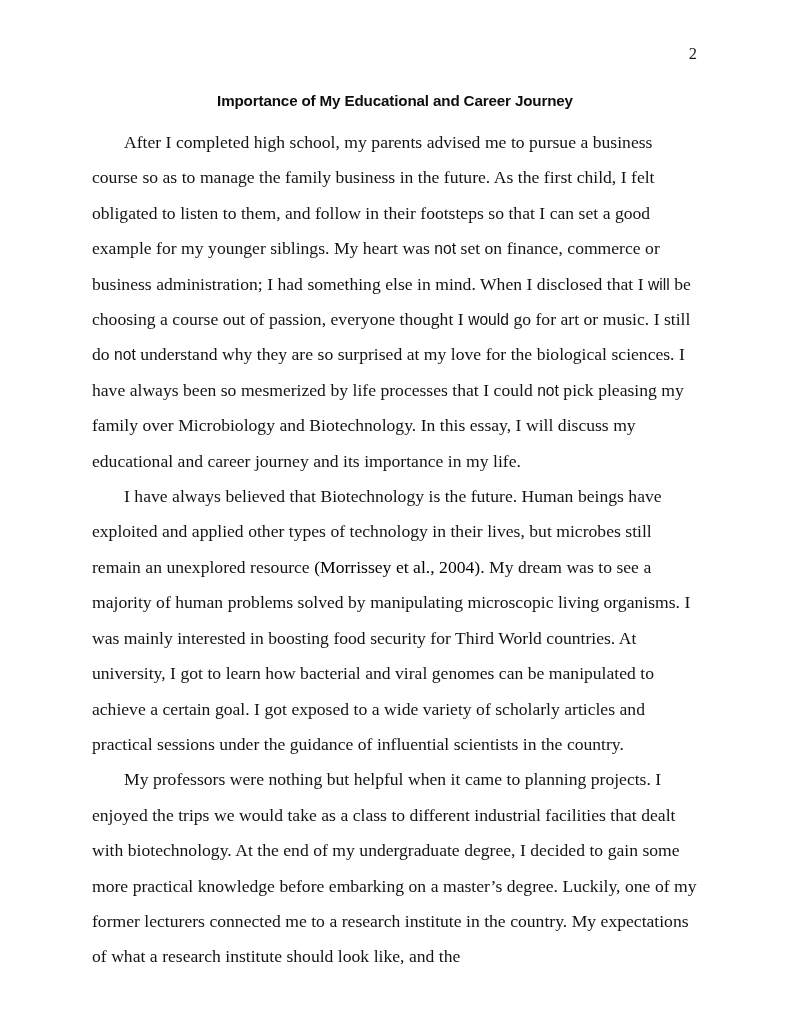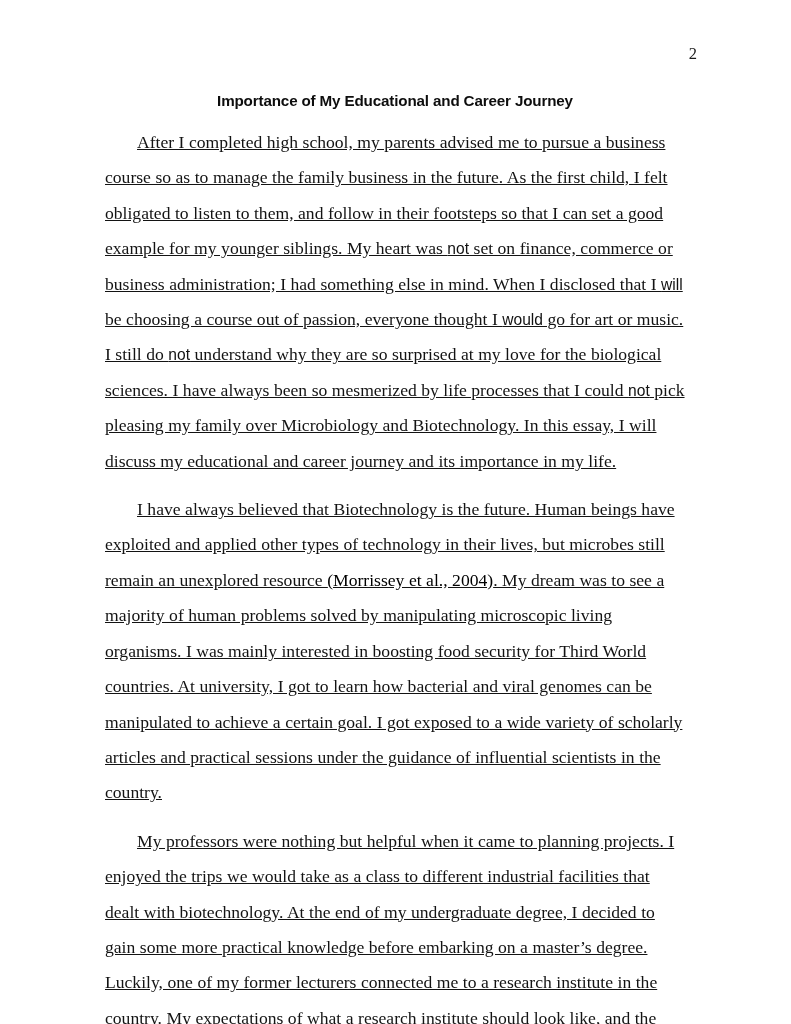--- a/index.html
+++ b/index.html
@@ -52,29 +52,28 @@
     text-align: center;
     font-family: "Liberation Sans", "DejaVu Sans", sans-serif;
     font-weight: bold;
     font-size: 15.2px;
     line-height: 22px;
     letter-spacing: -0.15px;
     color: #0d0d0d;
   }
 
   .para {
-    margin: 13px;
+    margin: 0;
     text-indent: 32px;
     text-align: left;
     font-family: "Liberation Serif", "DejaVu Serif", serif;
     font-size: 17.6px;
     line-height: 35.4px;
     color: #131313;
     word-spacing: 0.1px;
-    text-decoration: underline;
   }
 
   .para.first-para {
     margin-top: 13px;
   }
 
   
   .sans {
     font-family: "Liberation Sans", "DejaVu Sans", sans-serif;
     font-size: 15.6px;

